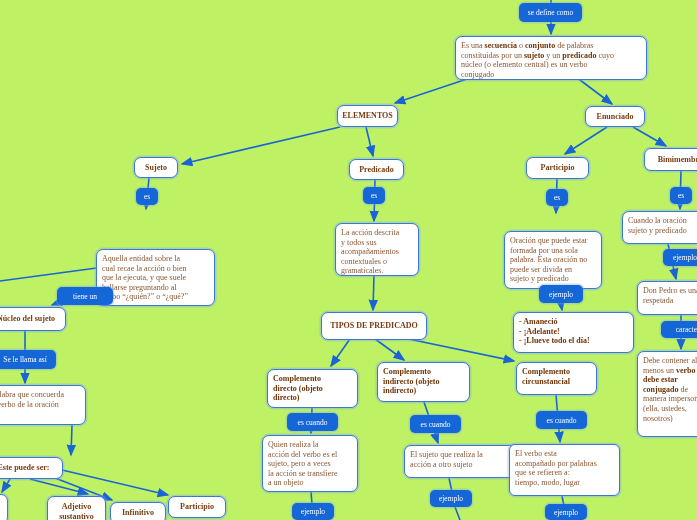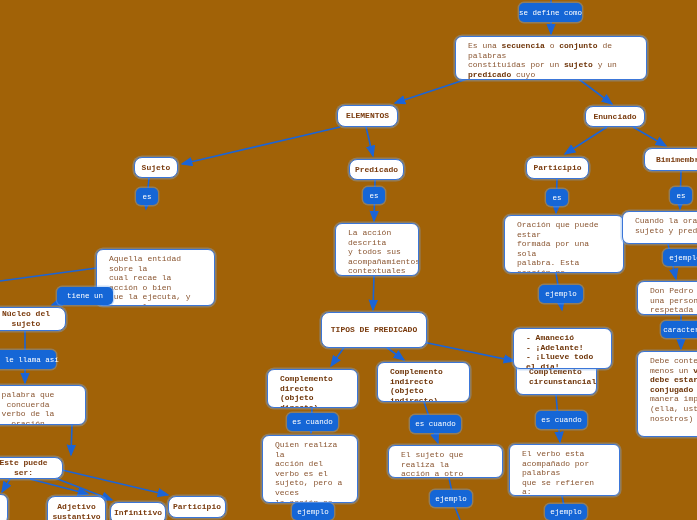--- a/index.html
+++ b/index.html
@@ -1,24 +1,24 @@
 <!DOCTYPE html>
 <html><head>
 <meta charset="utf-8">
 <style>
   html,body{margin:0;padding:0;background:#fff;}
-  #canvas{position:relative;width:697px;height:520px;background:#a16207;overflow:hidden;
-          font-family:Liberation Mono, monospace;}
+  #canvas{position:relative;width:697px;height:520px;background:#bef264;overflow:hidden;
+          font-family:Liberation Serif, serif;}
   svg.wires{position:absolute;left:0;top:0;z-index:1;}
   .concept{position:absolute;z-index:2;background:#fff;border:1.4px solid #3b76d8;border-radius:7px;
            box-shadow:0 0 0 1.6px rgba(120,170,235,.38);box-sizing:border-box;
            color:#8a5632;font-size:8px;line-height:1.2;white-space:pre-line;
-           padding:4px 12px;overflow:hidden;}
+           padding:4px 5px;overflow:hidden;}
   .concept.title{font-weight:bold;color:#7a3b0e;display:flex;align-items:center;justify-content:center;
-                 text-align:center;white-space:pre-line;padding:3px 4px;border-radius:8px;}
+                 text-align:center;white-space:pre-line;padding:3px 4px;}
   .concept.btext{font-weight:bold;color:#6e3408;}
   .concept b{font-weight:bold;color:#6e3408;}
   .link{position:absolute;z-index:3;background:#1566d6;border-radius:5px;color:#fff;
         font-size:7.5px;display:flex;align-items:center;justify-content:center;
         box-shadow:0 0 0 1.4px rgba(120,170,235,.38);box-sizing:border-box;white-space:nowrap;}
 </style>
 </head>
 <body>
 
 <div id="canvas">
@@ -93,61 +93,61 @@
   <div class="concept title" style="left:110px;top:502px;width:56px;height:22px;">Infinitivo</div>
   <div class="concept title" style="left:168px;top:496px;width:58px;height:22px;">Participio</div>
 
   <div class="concept title" style="left:349px;top:159px;width:55px;height:21px;">Predicado</div>
   <div class="link" style="left:363px;top:187px;width:22px;height:17px;">es</div>
   <div class="concept" style="left:335px;top:223px;width:84px;height:53px;">La acción descrita
 y todos sus
 acompañamientos
 contextuales o
 gramaticales.</div>
-  <div class="concept title" style="left:321px;top:312px;width:106px;height:36px;">TIPOS DE PREDICADO</div>
+  <div class="concept title" style="left:321px;top:312px;width:106px;height:28px;">TIPOS DE PREDICADO</div>
 
   <div class="concept btext" style="left:267px;top:369px;width:91px;height:39px;">Complemento
 directo (objeto
 directo)</div>
   <div class="link" style="left:287px;top:413px;width:51px;height:18px;">es cuando</div>
-  <div class="concept" style="left:262px;top:435px;width:96px;height:68px;">Quien realiza la
+  <div class="concept" style="left:262px;top:435px;width:96px;height:57px;">Quien realiza la
 acción del verbo es el
 sujeto, pero a veces
 la acción se transfiere
 a un objeto</div>
   <div class="link" style="left:292px;top:503px;width:42px;height:17px;">ejemplo</div>
 
   <div class="concept btext" style="left:377px;top:362px;width:93px;height:40px;">Complemento
 indirecto (objeto
 indirecto)</div>
   <div class="link" style="left:410px;top:415px;width:51px;height:18px;">es cuando</div>
-  <div class="concept" style="left:388px;top:445px;width:115px;height:33px;">El sujeto que realiza la
+  <div class="concept" style="left:404px;top:445px;width:115px;height:33px;">El sujeto que realiza la
 acción a otro sujeto</div>
   <div class="link" style="left:430px;top:490px;width:42px;height:17px;">ejemplo</div>
 
   <div class="concept btext" style="left:516px;top:362px;width:81px;height:33px;">Complemento
 circunstancial</div>
   <div class="link" style="left:536px;top:411px;width:51px;height:18px;">es cuando</div>
   <div class="concept" style="left:509px;top:444px;width:111px;height:52px;border-radius:6px;">El verbo esta
 acompañado por palabras
 que se refieren a:
 tiempo, modo, lugar</div>
   <div class="link" style="left:545px;top:504px;width:42px;height:16px;">ejemplo</div>
 
   <div class="concept title" style="left:585px;top:106px;width:60px;height:21px;">Enunciado</div>
 
   <div class="concept title" style="left:526px;top:157px;width:63px;height:22px;">Participio</div>
   <div class="link" style="left:546px;top:189px;width:22px;height:17px;">es</div>
-  <div class="concept" style="left:504px;top:215px;width:120px;height:58px;">Oración que puede estar
+  <div class="concept" style="left:504px;top:231px;width:98px;height:58px;">Oración que puede estar
 formada por una sola
 palabra. Esta oración no
 puede ser divida en
 sujeto y predicado</div>
   <div class="link" style="left:539px;top:285px;width:44px;height:18px;">ejemplo</div>
-  <div class="concept btext" style="left:513px;top:312px;width:99px;height:41px;margin-top:16px;">- Amaneció
+  <div class="concept btext" style="left:513px;top:312px;width:121px;height:41px;">- Amaneció
 - ¡Adelante!
 - ¡Llueve todo el día!</div>
 
   <div class="concept title" style="left:644px;top:148px;width:72px;height:23px;">Bimimembre</div>
   <div class="link" style="left:670px;top:187px;width:22px;height:17px;">es</div>
   <div class="concept" style="left:622px;top:211px;width:130px;height:33px;">Cuando la oración
 sujeto y predicado</div>
   <div class="link" style="left:663px;top:249px;width:44px;height:17px;">ejemplo</div>
   <div class="concept" style="left:637px;top:281px;width:100px;height:34px;">Don Pedro es una persona respetada</div>
   <div class="link" style="left:661px;top:321px;width:72px;height:17px;">características</div>

